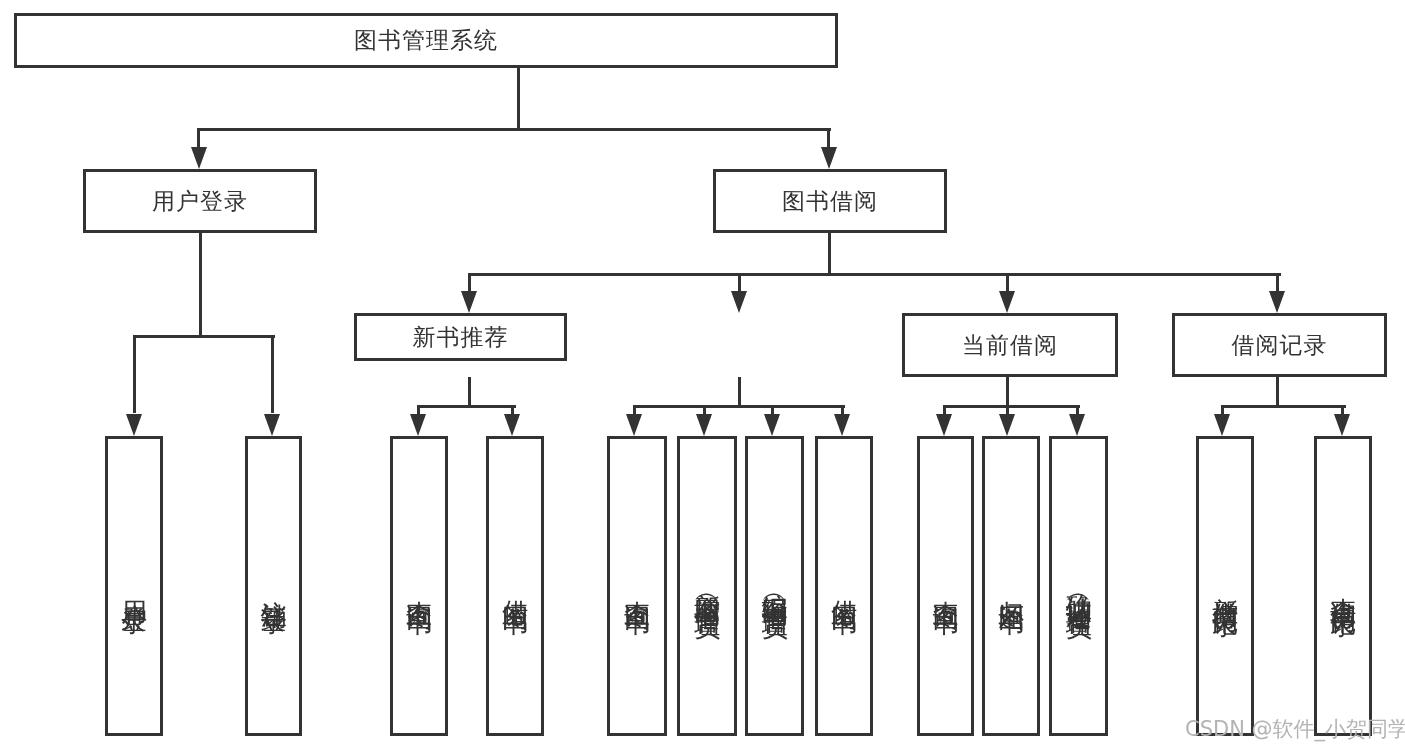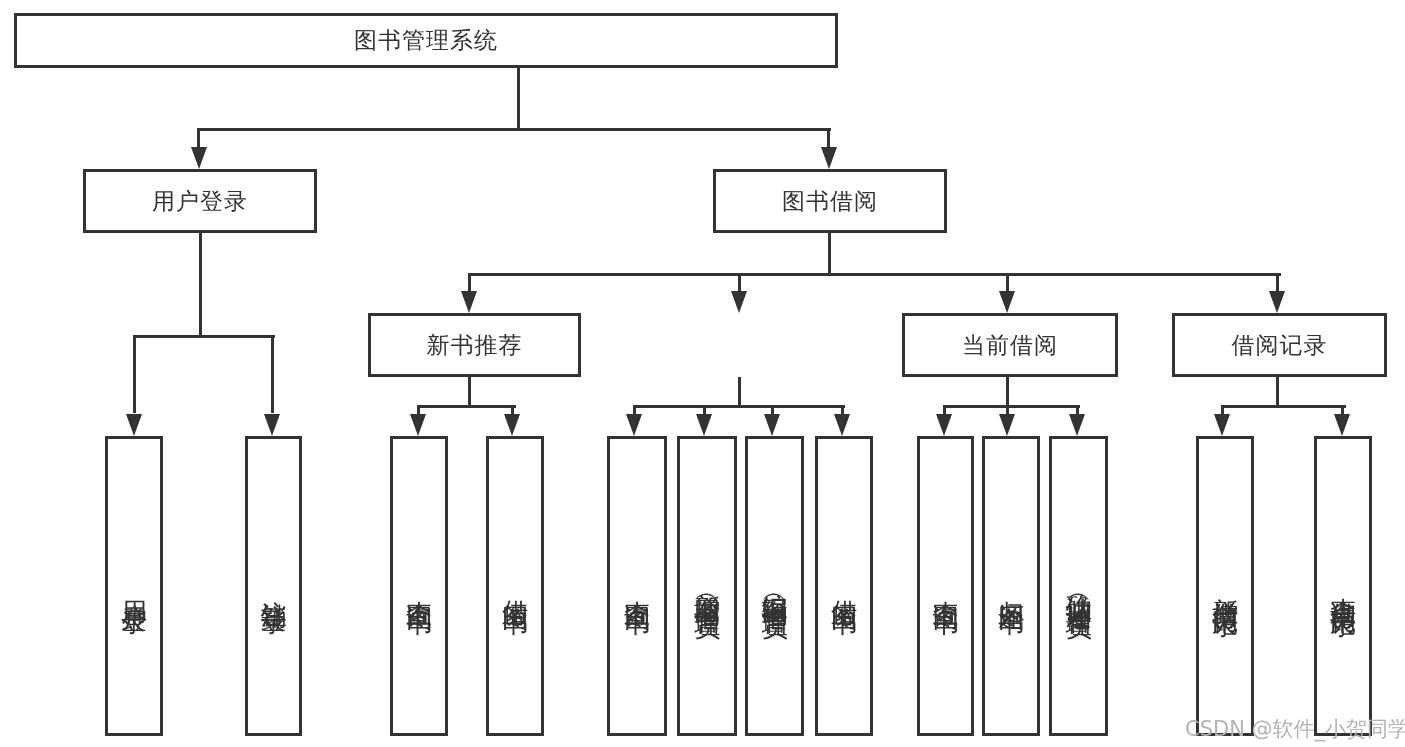--- a/index.html
+++ b/index.html
@@ -75,21 +75,21 @@
   <div class="line" style="left:468px;top:273px;width:813px;height:3px;"></div>
   <div class="line" style="left:468px;top:273px;width:3px;height:22px;"></div>
   <div class="line" style="left:738px;top:273px;width:3px;height:22px;"></div>
   <div class="line" style="left:1006px;top:273px;width:3px;height:22px;"></div>
   <div class="line" style="left:1276px;top:273px;width:3px;height:22px;"></div>
   <div class="arrow" style="left:461px;top:291px;"></div>
   <div class="arrow" style="left:731px;top:291px;"></div>
   <div class="arrow" style="left:999px;top:291px;"></div>
   <div class="arrow" style="left:1269px;top:291px;"></div>
 
-  <div class="box hbox" style="left:368px;top:313px;width:213px;height:64px;">新书推荐</div>
+  <div class="box hbox" style="left:354px;top:313px;width:213px;height:48px;">新书推荐</div>
   <div class="box hbox" style="left:902px;top:313px;width:216px;height:64px;">当前借阅</div>
   <div class="box hbox" style="left:1172px;top:313px;width:215px;height:64px;">借阅记录</div>
 
   <div class="line" style="left:468px;top:377px;width:3px;height:30px;"></div>
   <div class="line" style="left:417px;top:405px;width:99px;height:3px;"></div>
   <div class="line" style="left:417px;top:405px;width:3px;height:11px;"></div>
   <div class="line" style="left:511px;top:405px;width:3px;height:11px;"></div>
   <div class="arrow" style="left:410px;top:414px;"></div>
   <div class="arrow" style="left:504px;top:414px;"></div>
 

